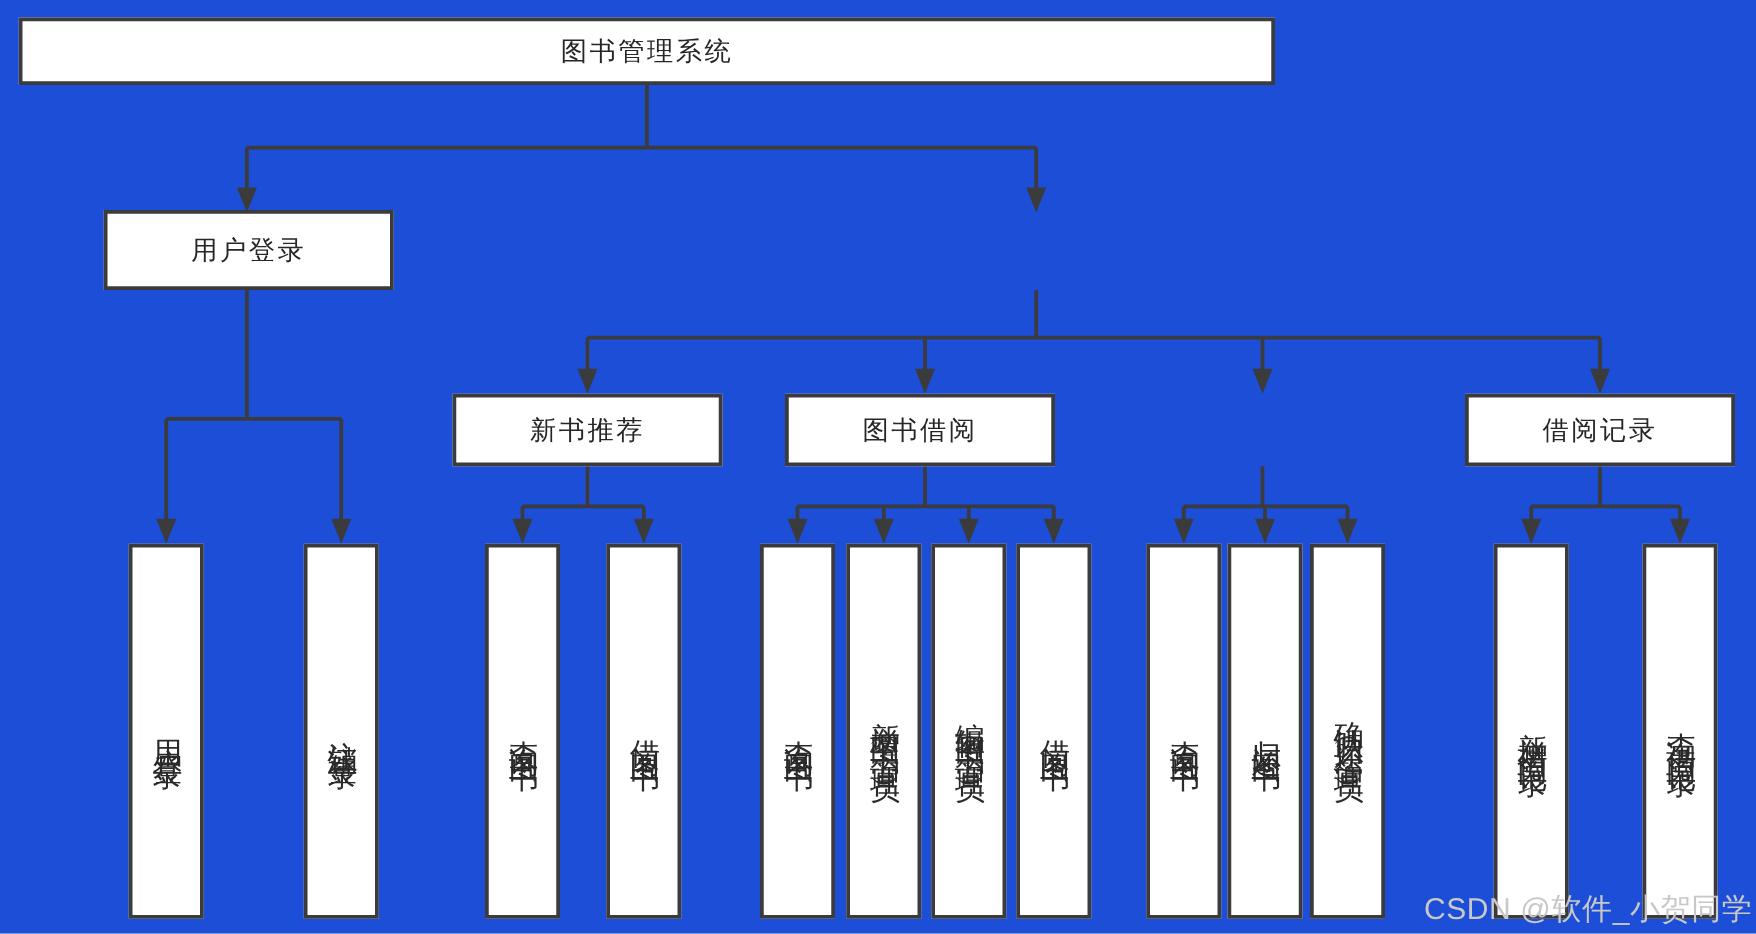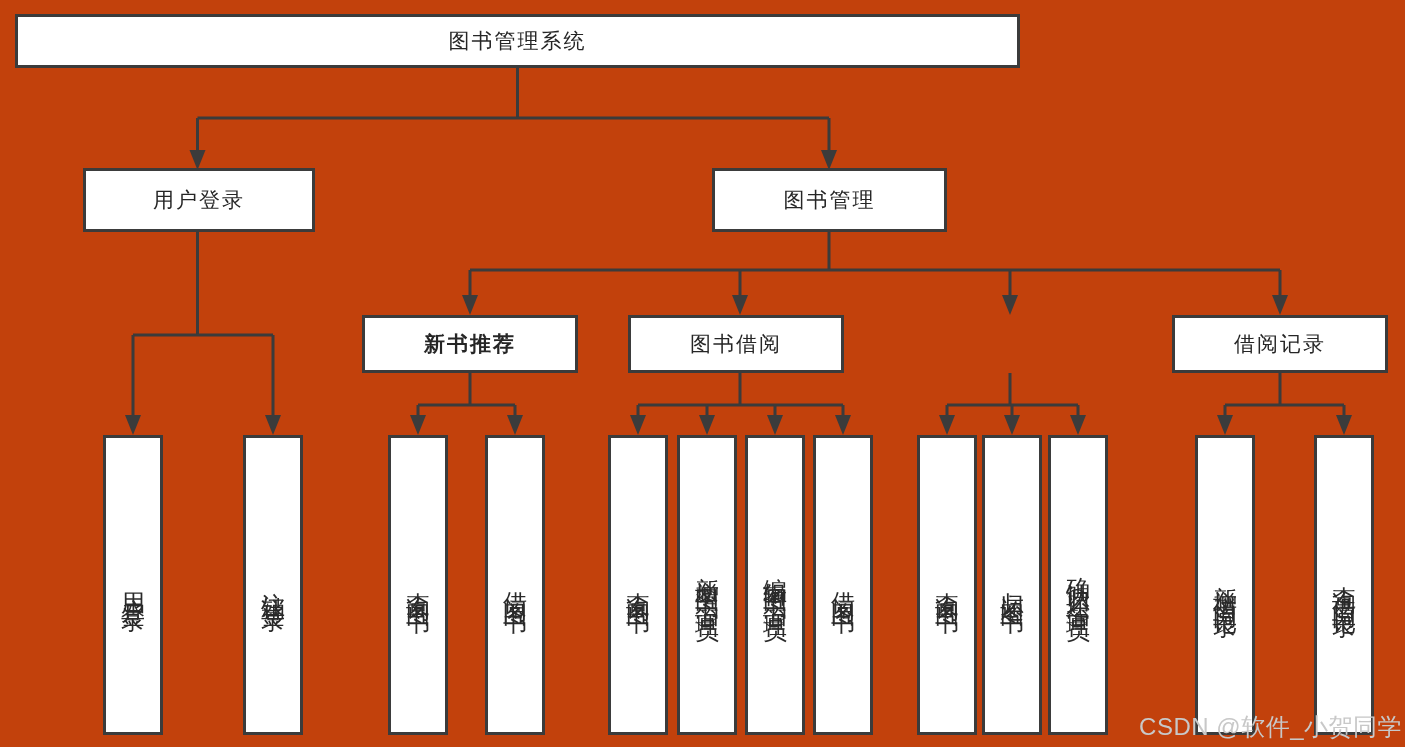--- a/index.html
+++ b/index.html
@@ -1,20 +1,20 @@
 <!DOCTYPE html>
 <html><head>
 <meta charset="utf-8">
 <style>
   html, body { margin: 0; padding: 0; background: #ffffff; }
   .canvas {
     position: relative;
     width: 1405px;
     height: 747px;
-    background: #c2410c;
+    background: #1d4ed8;
     font-family: "Liberation Sans", "DejaVu Sans", sans-serif;
     overflow: hidden;
   }
   svg.connectors {
     position: absolute;
     left: 0; top: 0;
     width: 1405px; height: 747px;
   }
   .box {
     position: absolute;
@@ -29,21 +29,21 @@
   .h-label {
     font-size: 21px;
     letter-spacing: 2px;
     white-space: nowrap;
   }
   .root-box   { left: 15px;  top: 14px;  width: 1005px; height: 54px; }
   .lvl2       { top: 168px; height: 64px; }
   .b-userlogin { left: 83px;  width: 232px; }
   .b-bookmgmt  { left: 712px; width: 235px; }
   .lvl3       { top: 315px; height: 58px; width: 216px; }
-  .b-newrec   { left: 362px; font-weight: bold; }
+  .b-newrec   { left: 362px; }
   .b-borrow   { left: 628px; }
   .b-current  { left: 902px; }
   .b-records  { left: 1172px; }
   .leaf {
     top: 435px;
     width: 60px;
     height: 300px;
     border-width: 3px;
   }
   .leaf .v-label {
@@ -148,23 +148,20 @@
     </g>
   </svg>
 
   <div class="box root-box">
     <span class="h-label">图书管理系统</span>
   </div>
 
   <div class="box lvl2 b-userlogin">
     <span class="h-label">用户登录</span>
   </div>
-  <div class="box lvl2 b-bookmgmt">
-    <span class="h-label">图书管理</span>
-  </div>
 
   <div class="box lvl3 b-newrec">
     <span class="h-label">新书推荐</span>
   </div>
   <div class="box lvl3 b-borrow">
     <span class="h-label">图书借阅</span>
   </div>
   <div class="box lvl3 b-records">
     <span class="h-label">借阅记录</span>
   </div>

